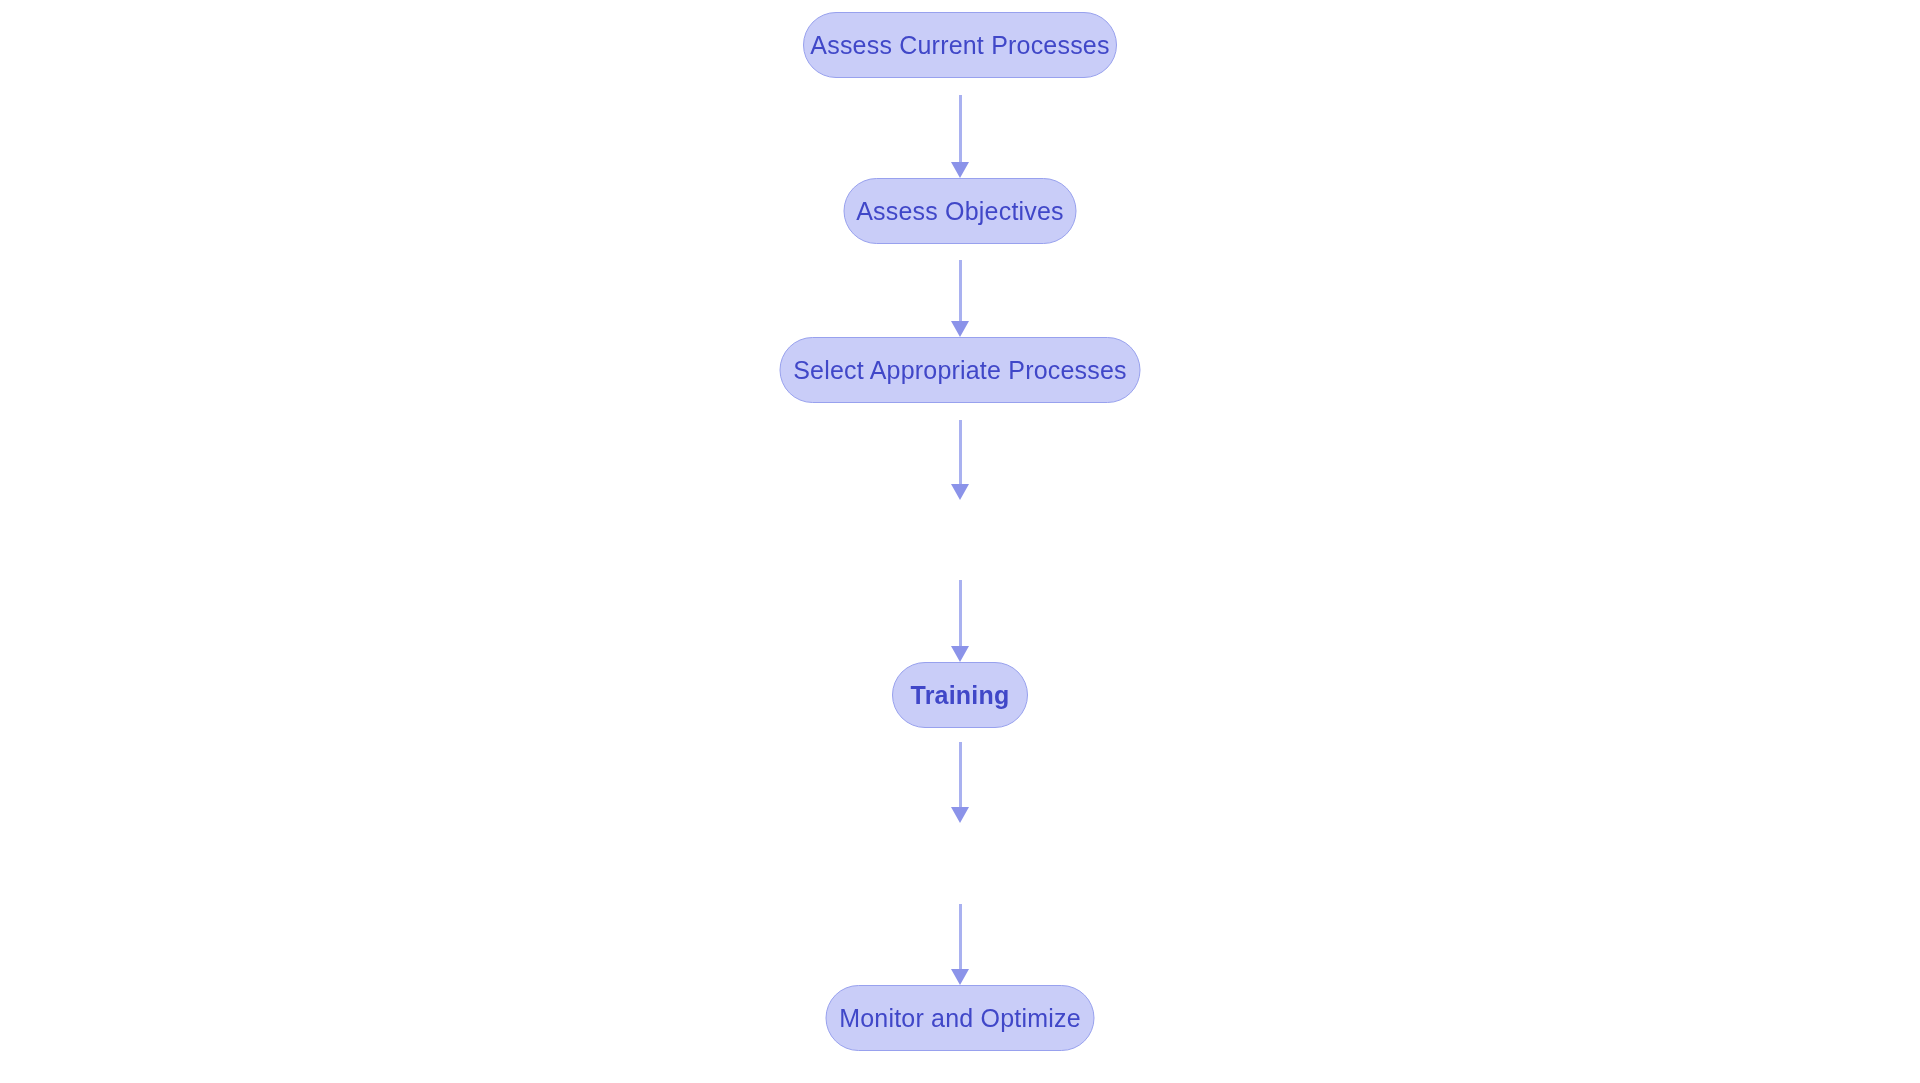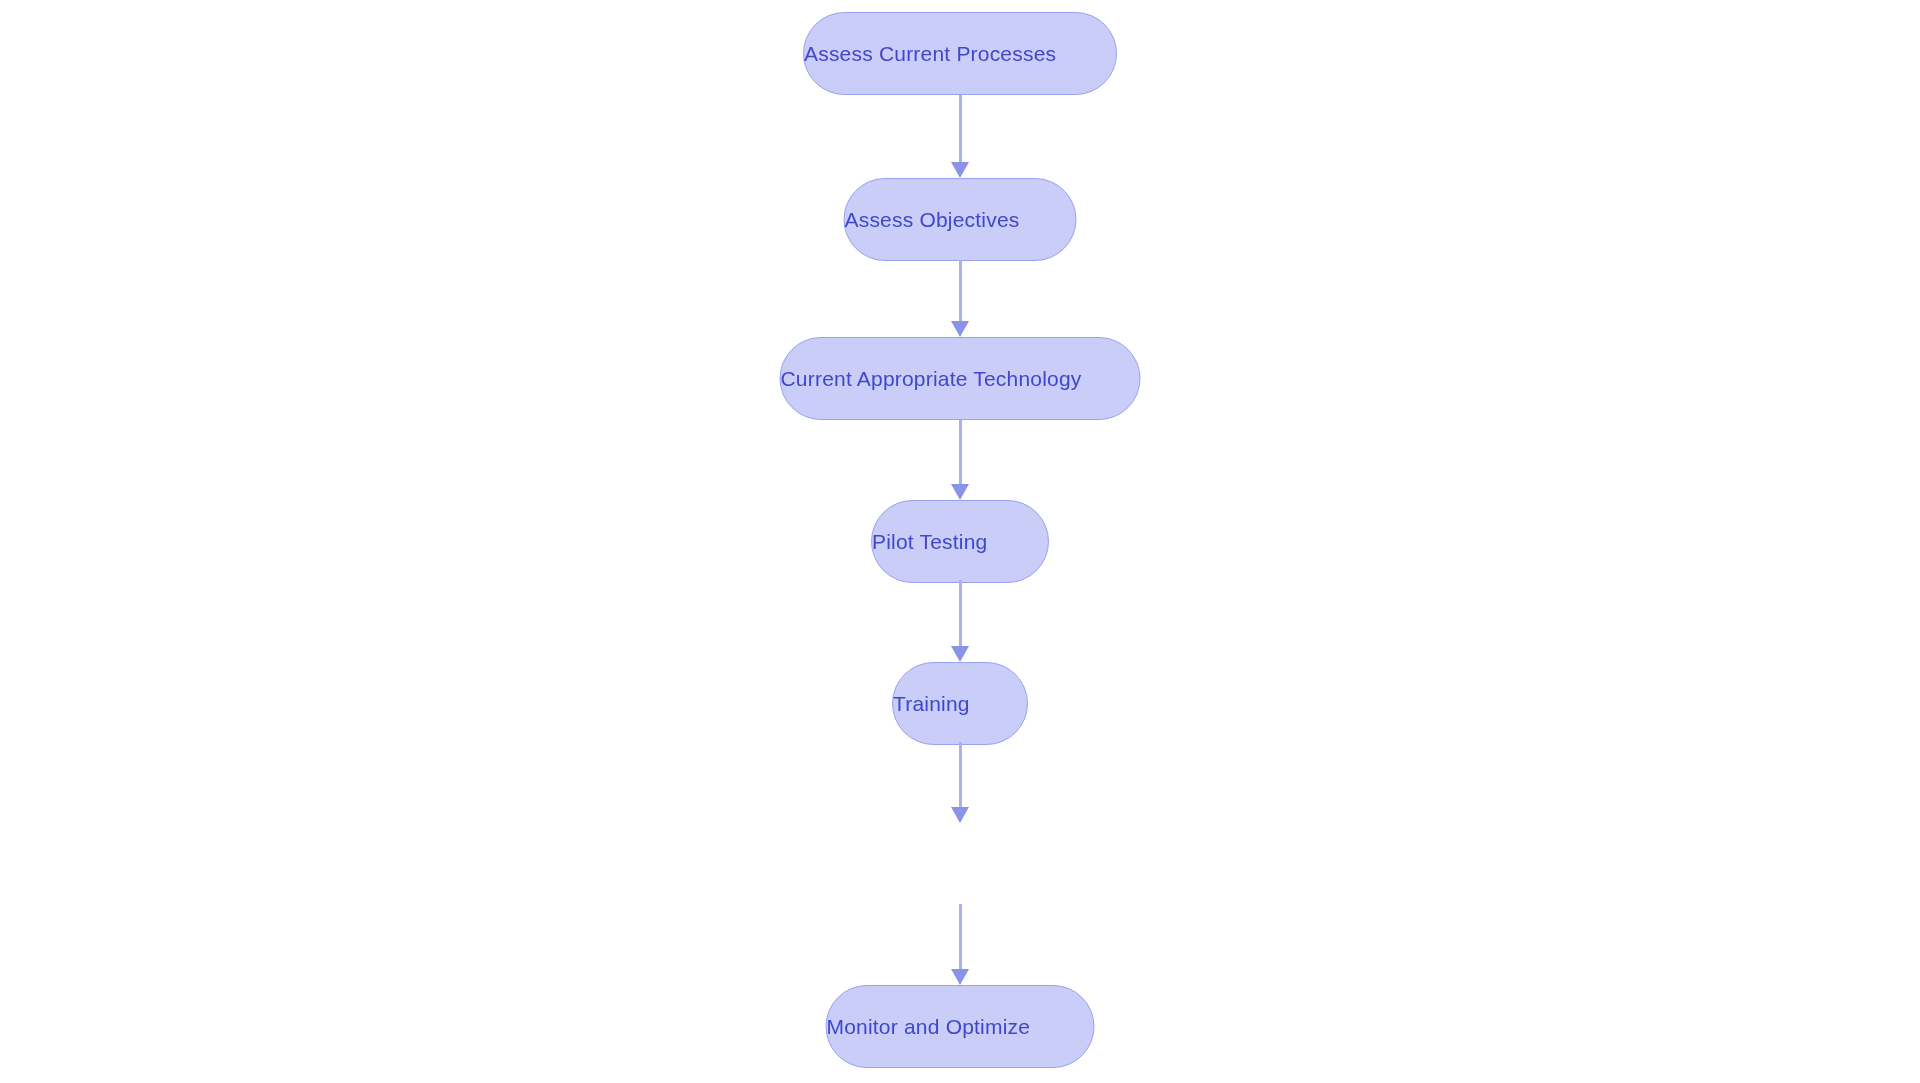--- a/index.html
+++ b/index.html
@@ -12,37 +12,38 @@
     width: 1920px;
     height: 1083px;
     background: #ffffff;
     overflow: hidden;
     font-family: "Liberation Sans", "DejaVu Sans", sans-serif;
   }
   .node {
     position: absolute;
     left: 50%;
     transform: translateX(-50%);
-    height: 83px;
+    height: 66px;
     box-sizing: border-box;
     background: #c9cdf8;
     border: 1.5px solid #98a1ee;
     border-radius: 42px;
     display: flex;
     align-items: center;
+    justify-content: center;
     color: #4047c8;
-    font-size: 21px;
+    font-size: 25px;
     letter-spacing: 0.2px;
     white-space: nowrap;
   }
   .n1 { top: 12px;  width: 314px; }
   .n2 { top: 178px; width: 233px; }
   .n3 { top: 337px; width: 361px; }
   .n4 { top: 500px; width: 178px; }
-  .n5 { top: 662px; width: 136px; }
+  .n5 { top: 662px; width: 136px; font-weight: bold; }
   .n6 { top: 823px; width: 170px; }
   .n7 { top: 985px; width: 269px; }
 
   .connector {
     position: absolute;
     left: 50%;
     transform: translateX(-50%);
     display: flex;
     flex-direction: column;
     align-items: center;
@@ -83,31 +84,28 @@
   <div class="node n2">
     <span>Assess Objectives</span>
   </div>
 
   <div class="connector c2">
     <div class="line"></div>
     <div class="head"></div>
   </div>
 
   <div class="node n3">
-    <span>Current Appropriate Technology</span>
+    <span>Select Appropriate Processes</span>
   </div>
 
   <div class="connector c3">
     <div class="line"></div>
     <div class="head"></div>
   </div>
 
-  <div class="node n4">
-    <span>Pilot Testing</span>
-  </div>
 
   <div class="connector c4">
     <div class="line"></div>
     <div class="head"></div>
   </div>
 
   <div class="node n5">
     <span>Training</span>
   </div>
 

